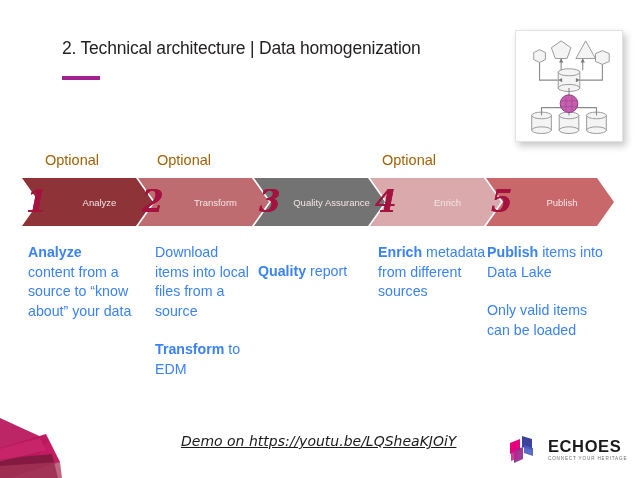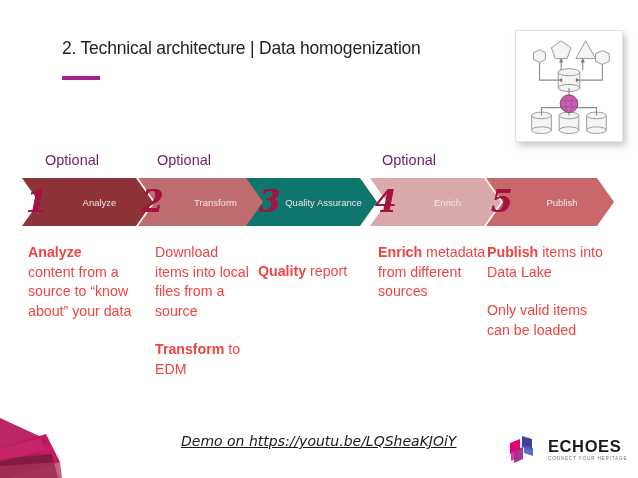--- a/index.html
+++ b/index.html
@@ -40,21 +40,21 @@
     border: 1px solid #e2e2e2;
     box-shadow: 3px 4px 7px rgba(0,0,0,0.22);
   }
   #thumb svg { display: block; width: 100%; height: 100%; }
 
   
   .optional {
     position: absolute;
     top: 152px;
     font-size: 14.5px;
-    color: #701a75;
+    color: #a16207;
     white-space: nowrap;
   }
   .opt1 { left: 45px; }
   .opt2 { left: 157px; }
   .opt4 { left: 382px; }
 
   
   #chevrons {
     position: absolute;
     left: 22px; top: 178px;
@@ -72,21 +72,21 @@
     color: #f3e5e6;
     font-size: 9.5px;
     line-height: 11px;
     text-align: center;
     width: 100%;
     padding-left: 30px;
     padding-right: 6px;
   }
   .chev1 { left: 0px;   width: 131px; background: #8e3337; }
   .chev2 { left: 116px; width: 131px; background: #bf6c70; }
-  .chev3 { left: 224px; width: 131px; background: #0f766e; }
+  .chev3 { left: 232px; width: 131px; background: #737373; }
   .chev4 { left: 348px; width: 131px; background: #d9a9ac; }
   .chev5 { left: 464px; width: 128px; background: #c9686b; }
 
   
   .numeral {
     position: absolute;
     top: 176px;
     font-family: "DejaVu Serif", serif;
     font-style: italic;
     font-size: 31px;
@@ -101,21 +101,21 @@
   .n3 { left: 259px; }
   .n4 { left: 375px; }
   .n5 { left: 491px; }
 
   
   .col {
     position: absolute;
     top: 243px;
     font-size: 14.2px;
     line-height: 19.6px;
-    color: #ef4444;
+    color: #3b82f6;
   }
   .col b { font-weight: 700; }
   .col .para { margin-top: 19px; }
   .c1 { left: 28px;  width: 104px; }
   .c2 { left: 155px; width: 100px; }
   .c3 { left: 258px; width: 116px; }
   .c4 { left: 378px; width: 108px; }
   .c5 { left: 487px; width: 118px; }
 
   

